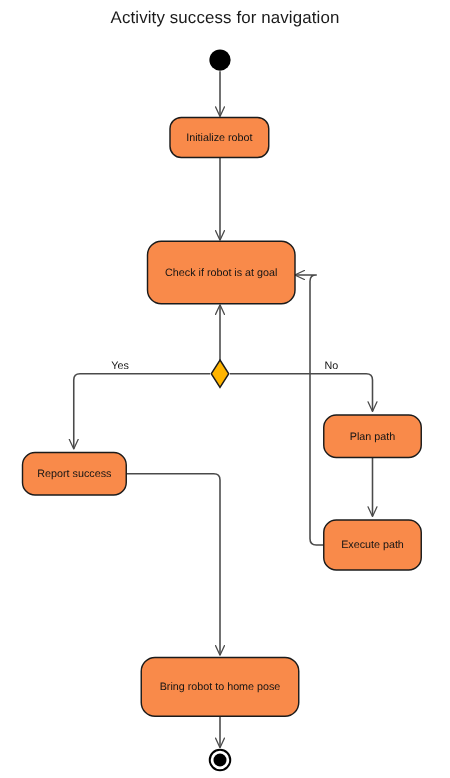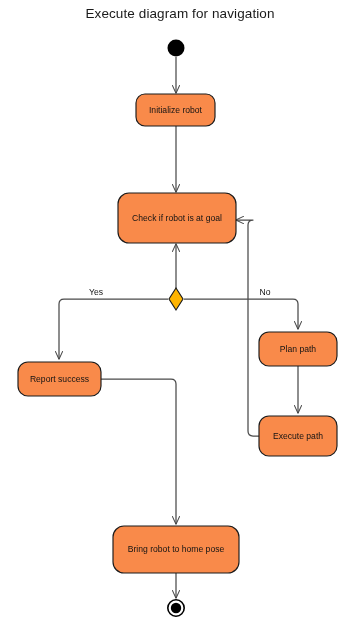--- a/index.html
+++ b/index.html
@@ -65,21 +65,21 @@
     stroke-width: 1.25;
     stroke-linecap: butt;
     stroke-linejoin: round;
   }
 </style>
 </head>
 <body>
 
 <div id="diagram-root">
 
-  <div id="diagram-title">Execute diagram for navigation</div>
+  <div id="diagram-title">Activity success for navigation</div>
 
   <svg id="diagram-canvas" viewBox="0 0 360 622" xmlns="http://www.w3.org/2000/svg">
     <defs>
       <marker id="arrowOpen" viewBox="0 0 10 10" refX="9.2" refY="5" markerWidth="7" markerHeight="7" orient="auto-start-reverse">
         <path d="M 0.6 0.9 L 9.4 5 L 0.6 9.1" fill="none" stroke="#4a4a4a" stroke-width="1.15" stroke-linecap="round" stroke-linejoin="round"></path>
       </marker>
     </defs>
 
     <path class="flow-line" d="M 176 57 L 176 93" marker-end="url(#arrowOpen)"></path>
 

